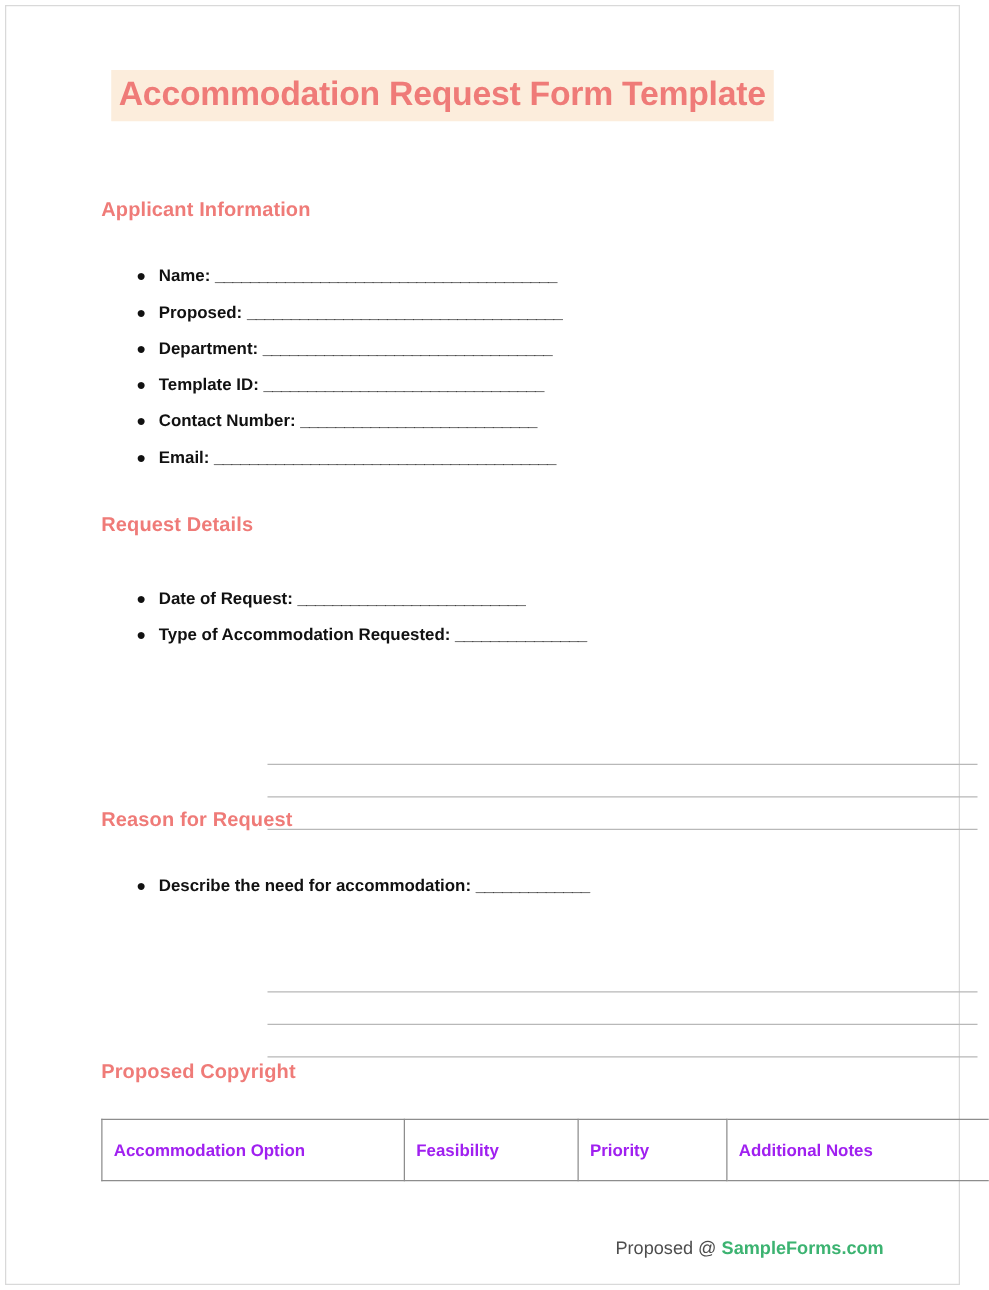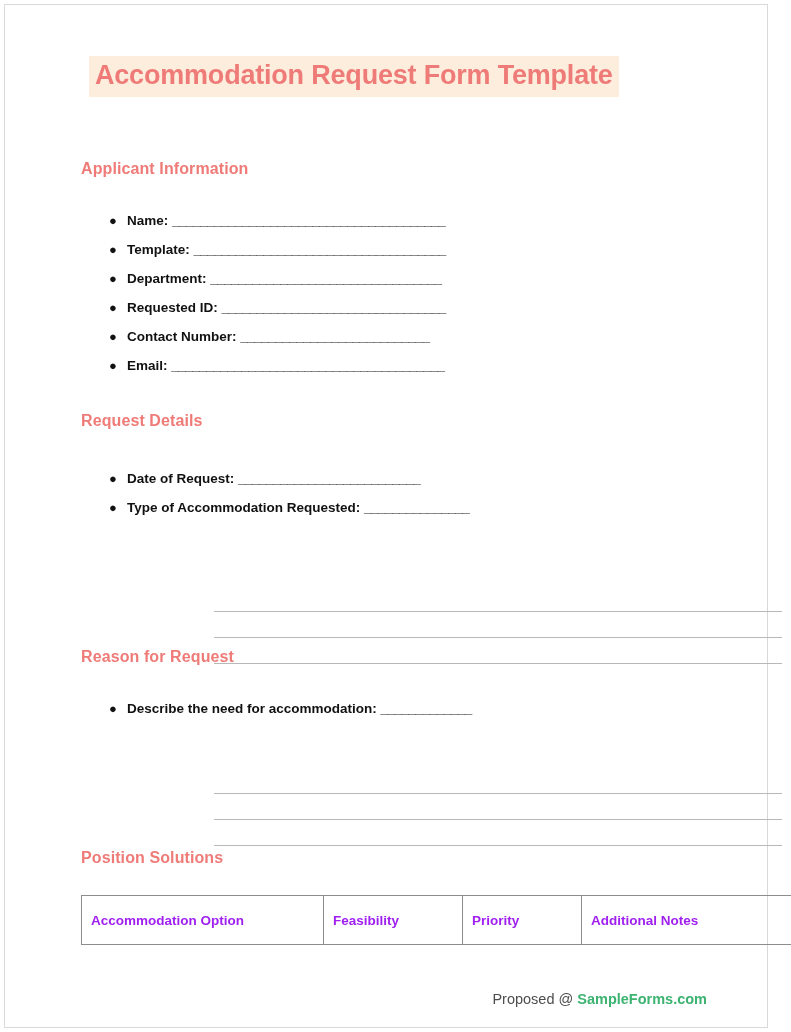--- a/index.html
+++ b/index.html
@@ -168,31 +168,31 @@
     
     <h2 class="section-head s1">Applicant Information</h2>
     <ul class="fields list-applicant">
       <li>
         <span class="bullet">●</span>
         <span>Name:</span>
         <span class="fill">_______________________________________</span>
       </li>
       <li>
         <span class="bullet">●</span>
-        <span>Template:</span>
+        <span>Proposed:</span>
         <span class="fill">____________________________________</span>
       </li>
       <li>
         <span class="bullet">●</span>
         <span>Department:</span>
         <span class="fill">_________________________________</span>
       </li>
       <li>
         <span class="bullet">●</span>
-        <span>Requested ID:</span>
+        <span>Template ID:</span>
         <span class="fill">________________________________</span>
       </li>
       <li>
         <span class="bullet">●</span>
         <span>Contact Number:</span>
         <span class="fill">___________________________</span>
       </li>
       <li>
         <span class="bullet">●</span>
         <span>Email:</span>
@@ -229,21 +229,21 @@
         <span class="fill">_____________</span>
       </li>
     </ul>
     <div class="rules rules-reason">
       <div class="rule"></div>
       <div class="rule"></div>
       <div class="rule"></div>
     </div>
 
     
-    <h2 class="section-head s4">Position Solutions</h2>
+    <h2 class="section-head s4">Proposed Copyright</h2>
     <table class="solutions">
       <thead>
         <tr>
           <th class="col1">Accommodation Option</th>
           <th class="col2">Feasibility</th>
           <th class="col3">Priority</th>
           <th class="col4">Additional Notes</th>
         </tr>
       </thead>
     </table>

